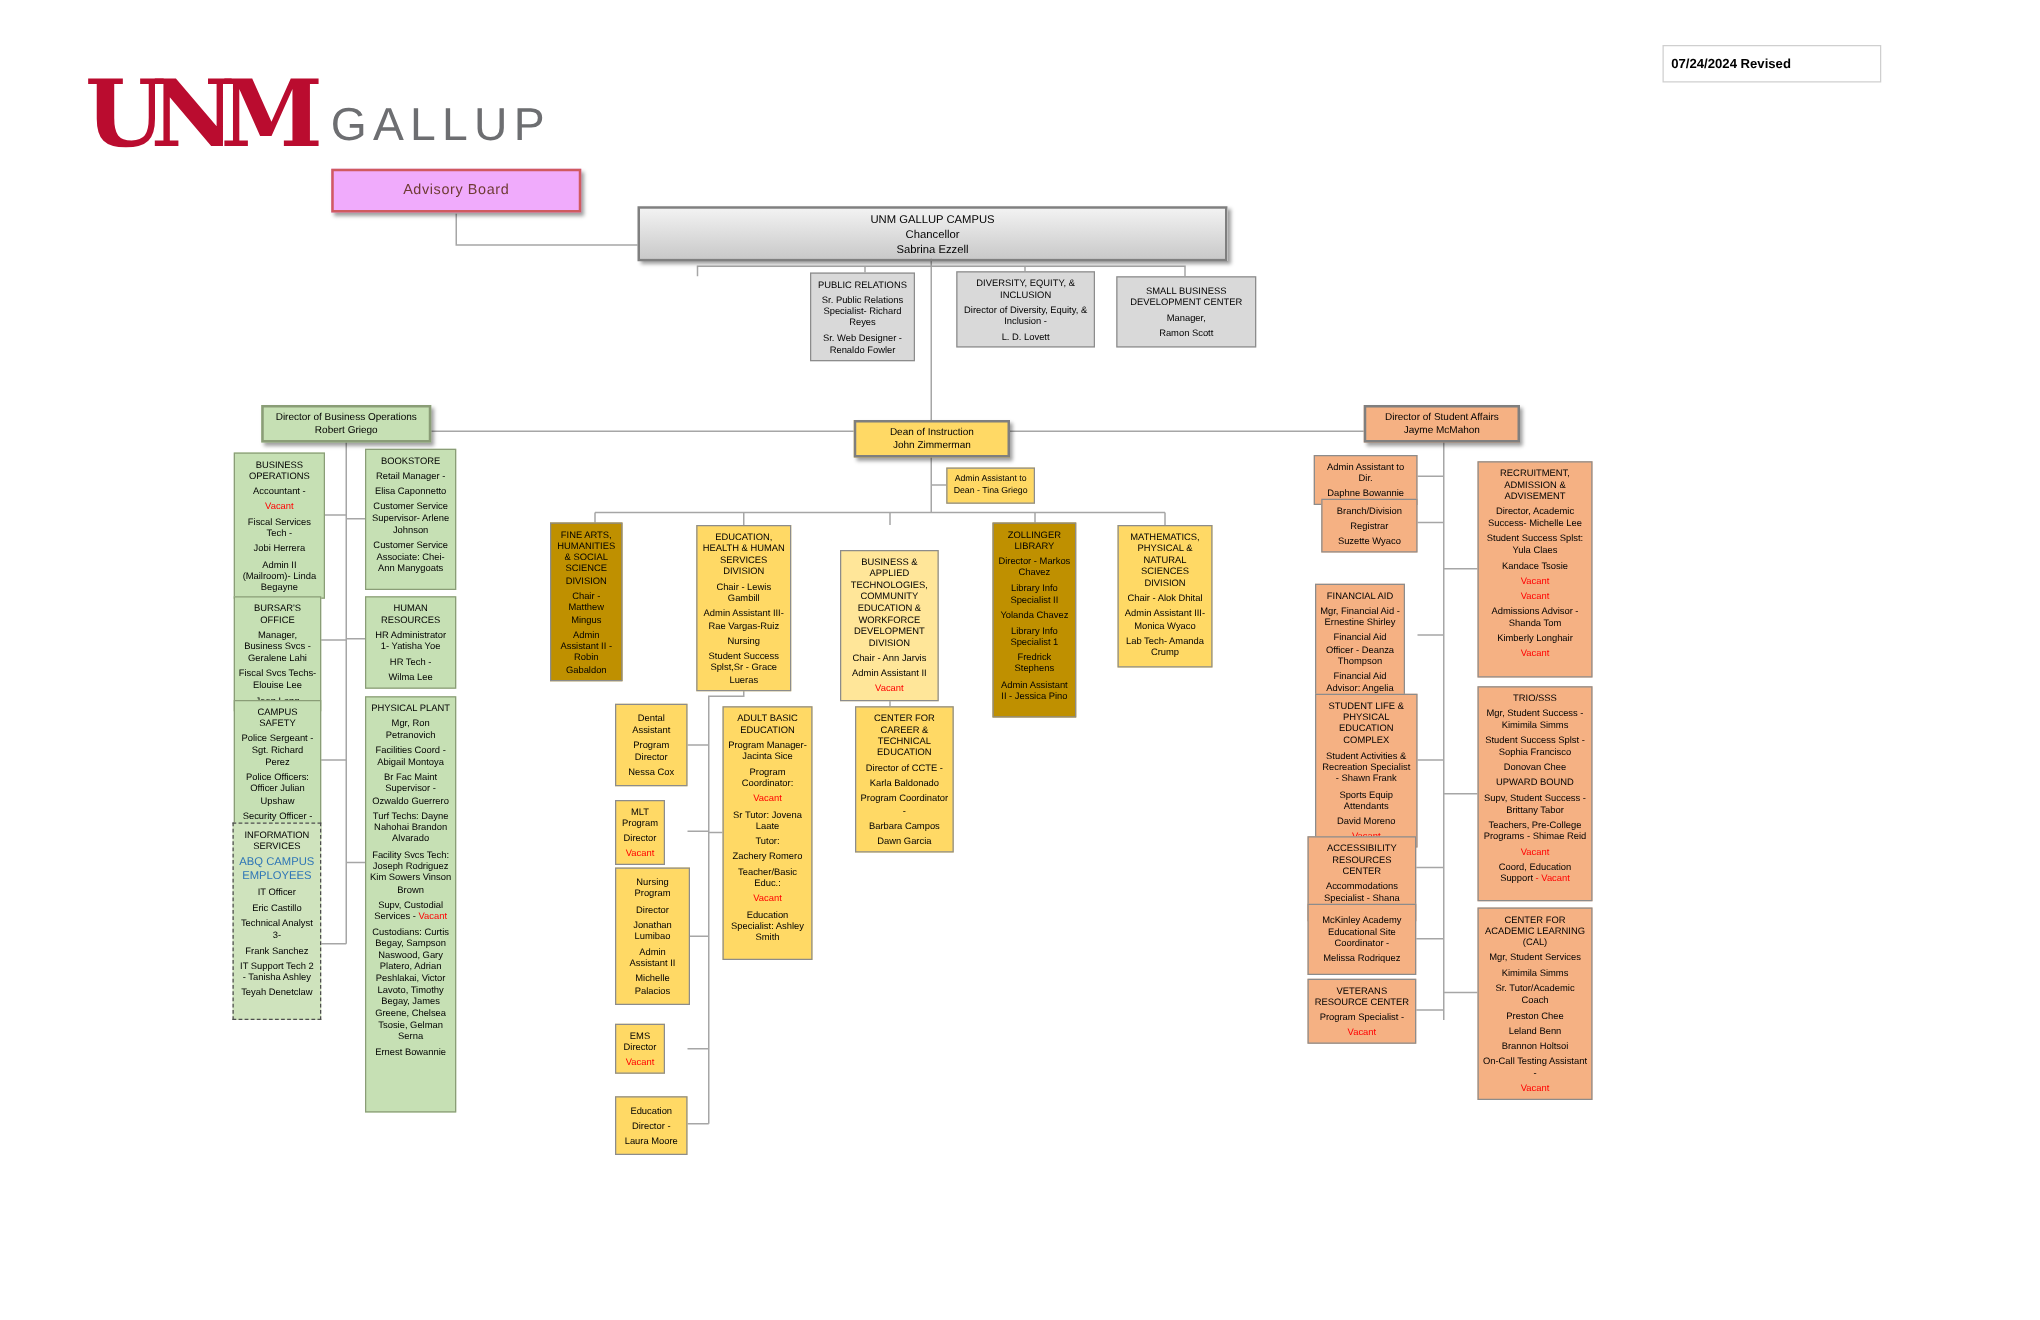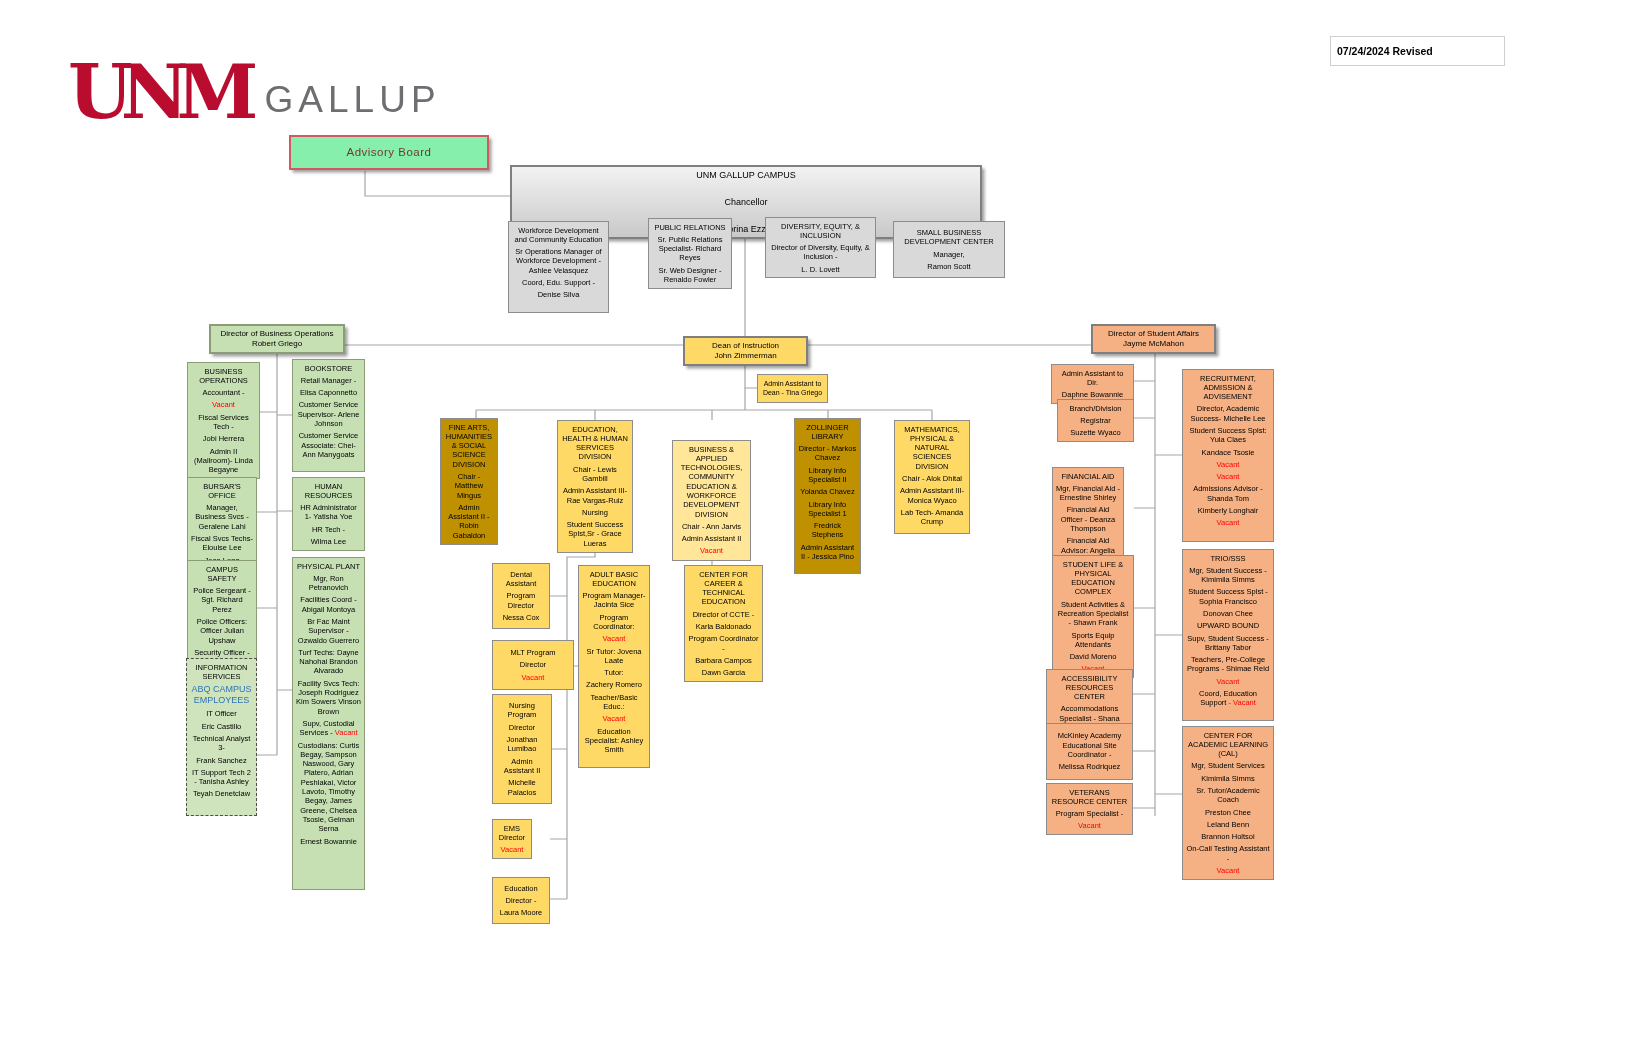--- a/index.html
+++ b/index.html
@@ -21,22 +21,22 @@
   .hdr .ln{margin:0.5px 0;}
   .gray{background:#d9d9d9;}
   .green{background:#c6e0b4;border-color:#8a9d77;}
   .gold{background:#ffd965;}
   .lightgold{background:#ffe699;margin-top:20px;}
   .darkgold{background:#bf9000;}
   .orange{background:#f5b183;}
   .dashedbox{border:1px dashed #4d4d4d;background:#cfe3bd;}
   .red{color:#ff0000;}
   .blue{color:#2e75b6;font-size:9px;}
-  #chancellor{background:linear-gradient(#f2f2f2,#c9c9c9);font-size:9px;gap:15px;}
-  #advisory{background:#86efac;border:2px solid #d05a60;color:#6e3b33;font-size:11.5px;letter-spacing:.5px;margin-left:24px;}
+  #chancellor{background:linear-gradient(#f2f2f2,#c9c9c9);font-size:9px;}
+  #advisory{background:#f0abfc;border:2px solid #d05a60;color:#6e3b33;font-size:11.5px;letter-spacing:.5px;}
   #revised{
     position:absolute;z-index:2;border:1px solid #cfcfcf;background:#fff;
     font-size:10.5px;font-weight:bold;display:flex;align-items:center;padding-left:6px;
   }
   #logo{position:absolute;left:68px;top:55px;z-index:2;display:flex;align-items:center;}
   #monogram{
     font-family:"DejaVu Serif", serif;font-weight:bold;font-size:74px;
     color:#ba0c2f;letter-spacing:-0.16em;line-height:1;padding-right:18px;
   }
   #gallup{
@@ -70,26 +70,20 @@
   <div id="revised" style="left:1330px;top:36px;width:167px;height:28px">07/24/2024 Revised</div>
 
   <div id="advisory" class="box hdr vc" style="left:265px;top:135px;width:200px;min-height:35px">Advisory Board</div>
 
   <div id="chancellor" class="box gray hdr vc" style="left:510px;top:165px;width:472px;min-height:40px">
       <span class="ln">UNM GALLUP CAMPUS</span>
       <span class="ln">Chancellor</span>
       <span class="ln">Sabrina Ezzell</span>
     </div>
 
-  <div class="box gray" style="left:508px;top:221px;width:101px;min-height:92px">
-      <span class="ln">Workforce Development and Community Education</span>
-      <span class="ln">Sr Operations Manager of Workforce Development - Ashlee Velasquez</span>
-      <span class="ln">Coord, Edu. Support -</span>
-      <span class="ln">Denise Silva</span>
-    </div>
   <div class="box gray" style="left:648px;top:218px;width:84px;min-height:70px">
       <span class="ln">PUBLIC RELATIONS</span>
       <span class="ln">Sr. Public Relations Specialist- Richard Reyes</span>
       <span class="ln">Sr. Web Designer - Renaldo Fowler</span>
     </div>
   <div class="box gray" style="left:765px;top:217px;width:111px;min-height:60px">
       <span class="ln">DIVERSITY, EQUITY, &amp; INCLUSION</span>
       <span class="ln">Director of Diversity, Equity, &amp; Inclusion -</span>
       <span class="ln">L. D. Lovett</span>
     </div>
@@ -198,21 +192,21 @@
       <span class="ln">Chair - Alok Dhital</span>
       <span class="ln">Admin Assistant III- Monica Wyaco</span>
       <span class="ln">Lab Tech- Amanda Crump</span>
     </div>
 
   <div class="box gold vc" style="left:492px;top:563px;width:58px;min-height:66px">
       <span class="ln">Dental Assistant</span>
       <span class="ln">Program Director</span>
       <span class="ln">Nessa Cox</span>
     </div>
-  <div class="box gold vc" style="left:492px;top:640px;width:82px;min-height:50px">
+  <div class="box gold vc" style="left:492px;top:640px;width:40px;min-height:50px">
       <span class="ln">MLT Program</span>
       <span class="ln">Director</span>
       <span class="ln red">Vacant</span>
     </div>
   <div class="box gold vc" style="left:492px;top:694px;width:60px;min-height:110px">
       <span class="ln">Nursing Program</span>
       <span class="ln">Director</span>
       <span class="ln">Jonathan Lumibao</span>
       <span class="ln">Admin Assistant II</span>
       <span class="ln">Michelle Palacios</span>

